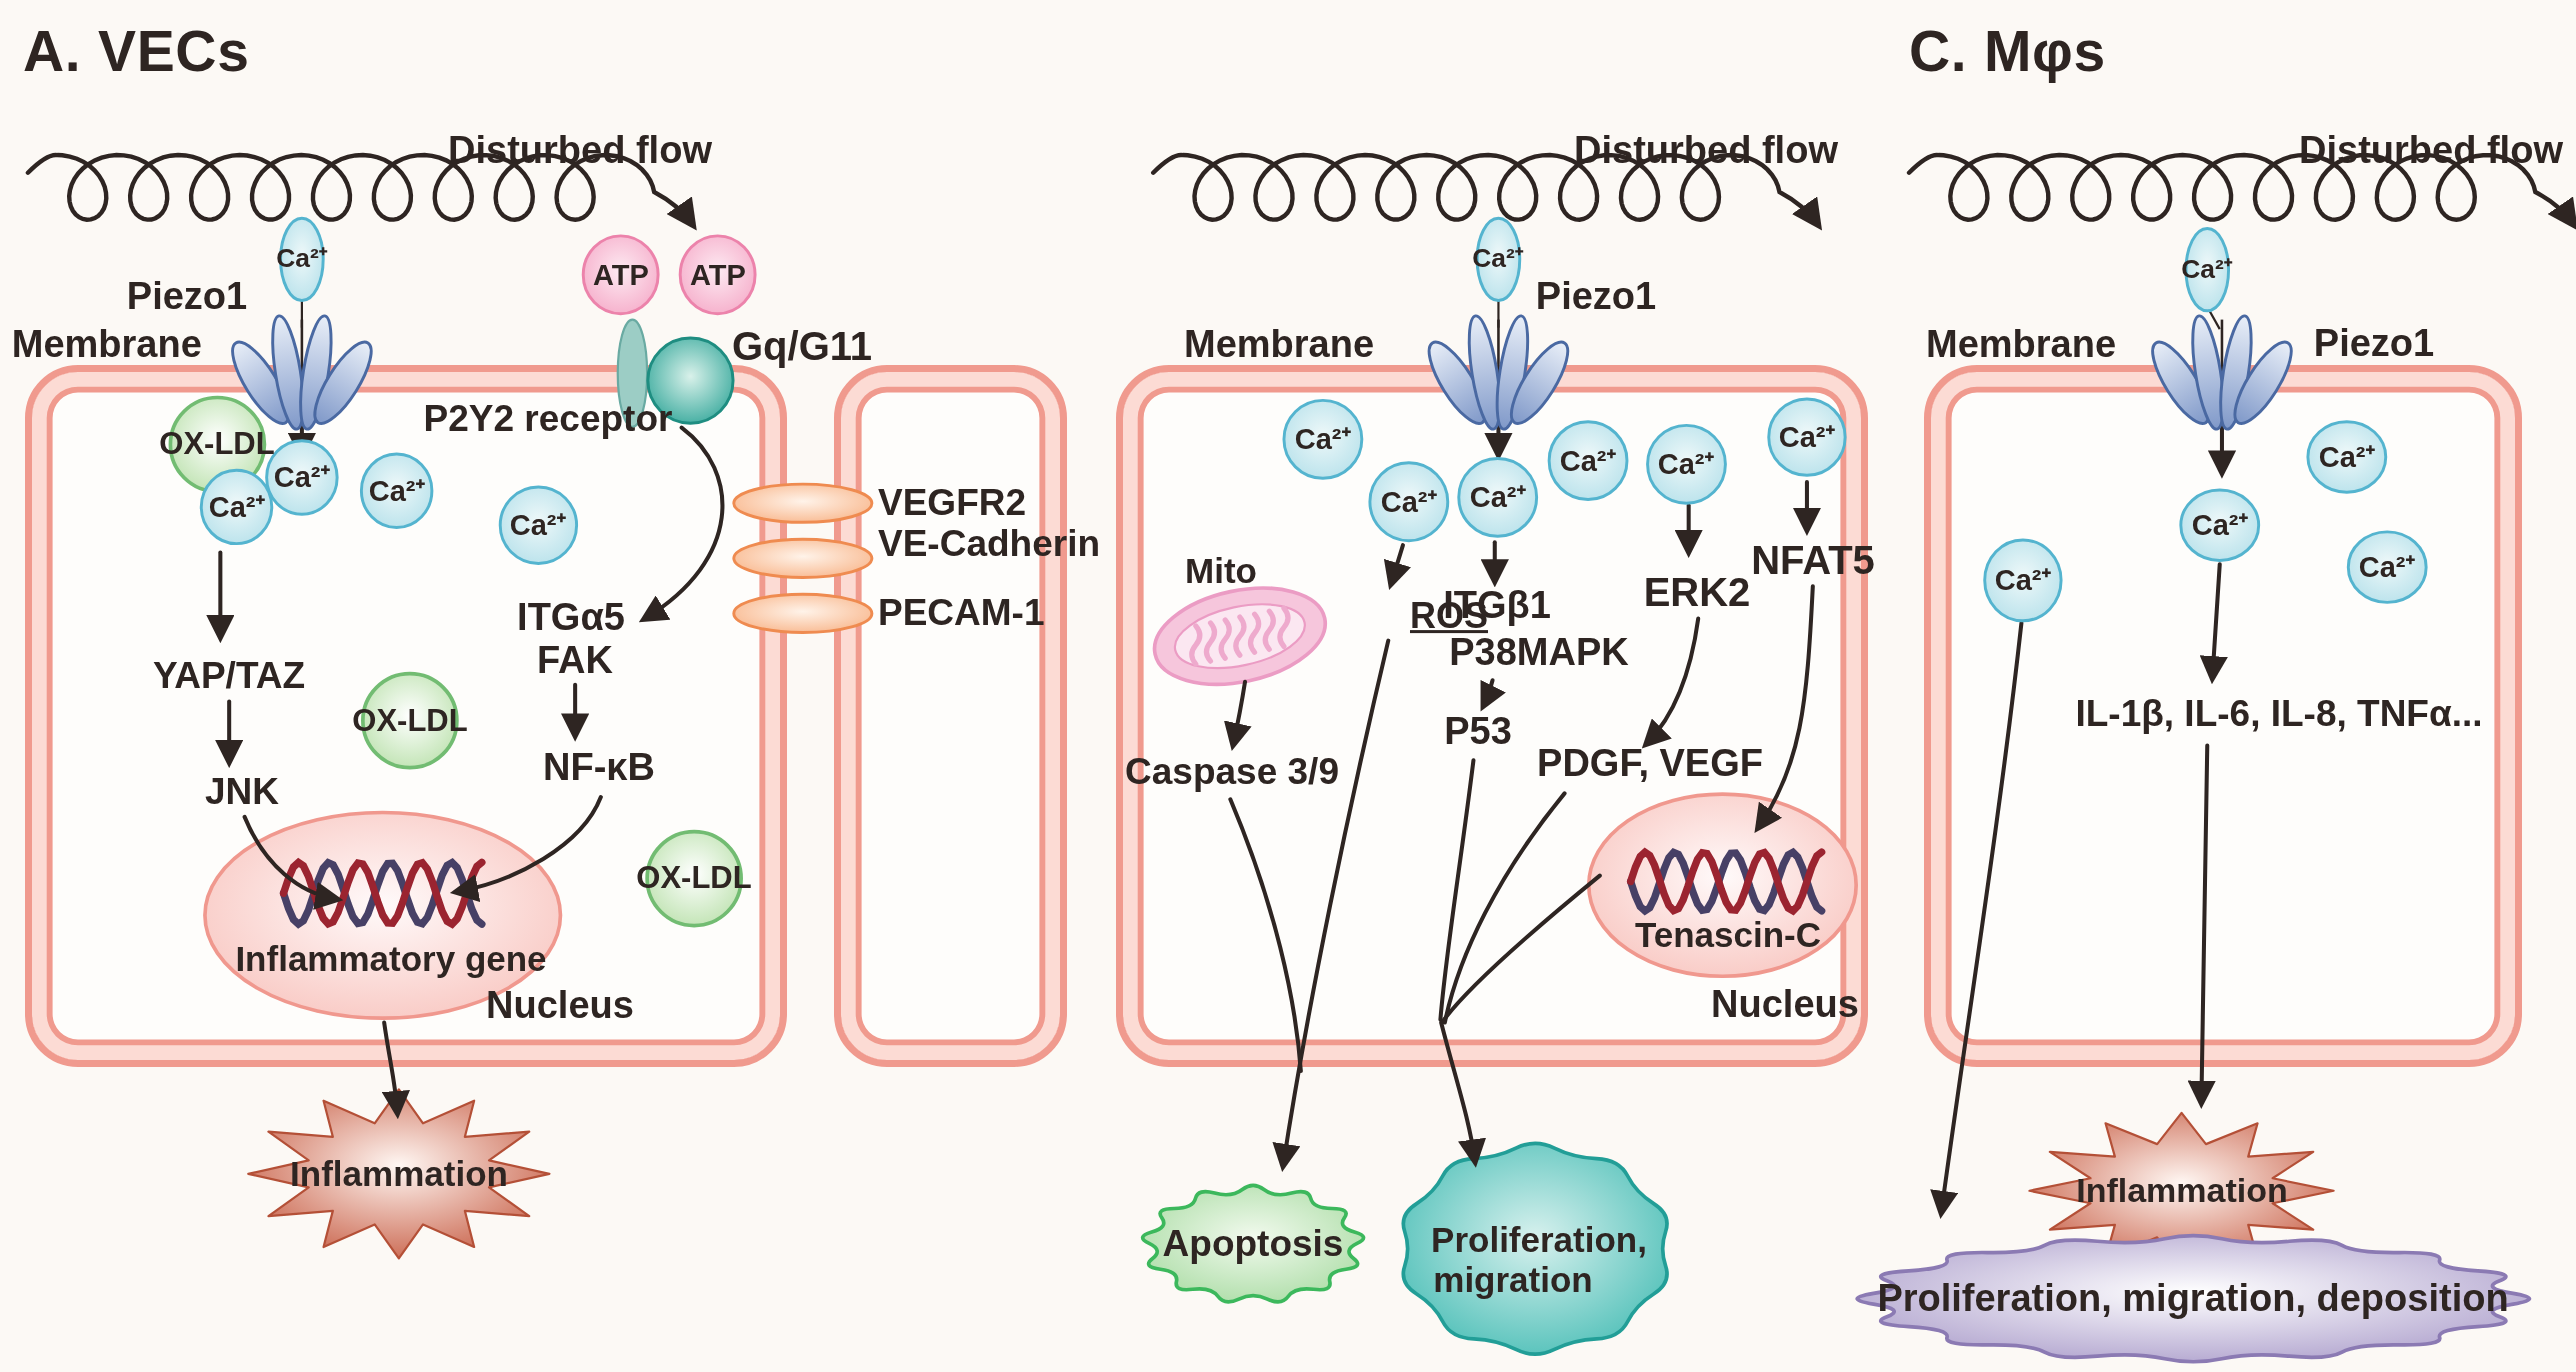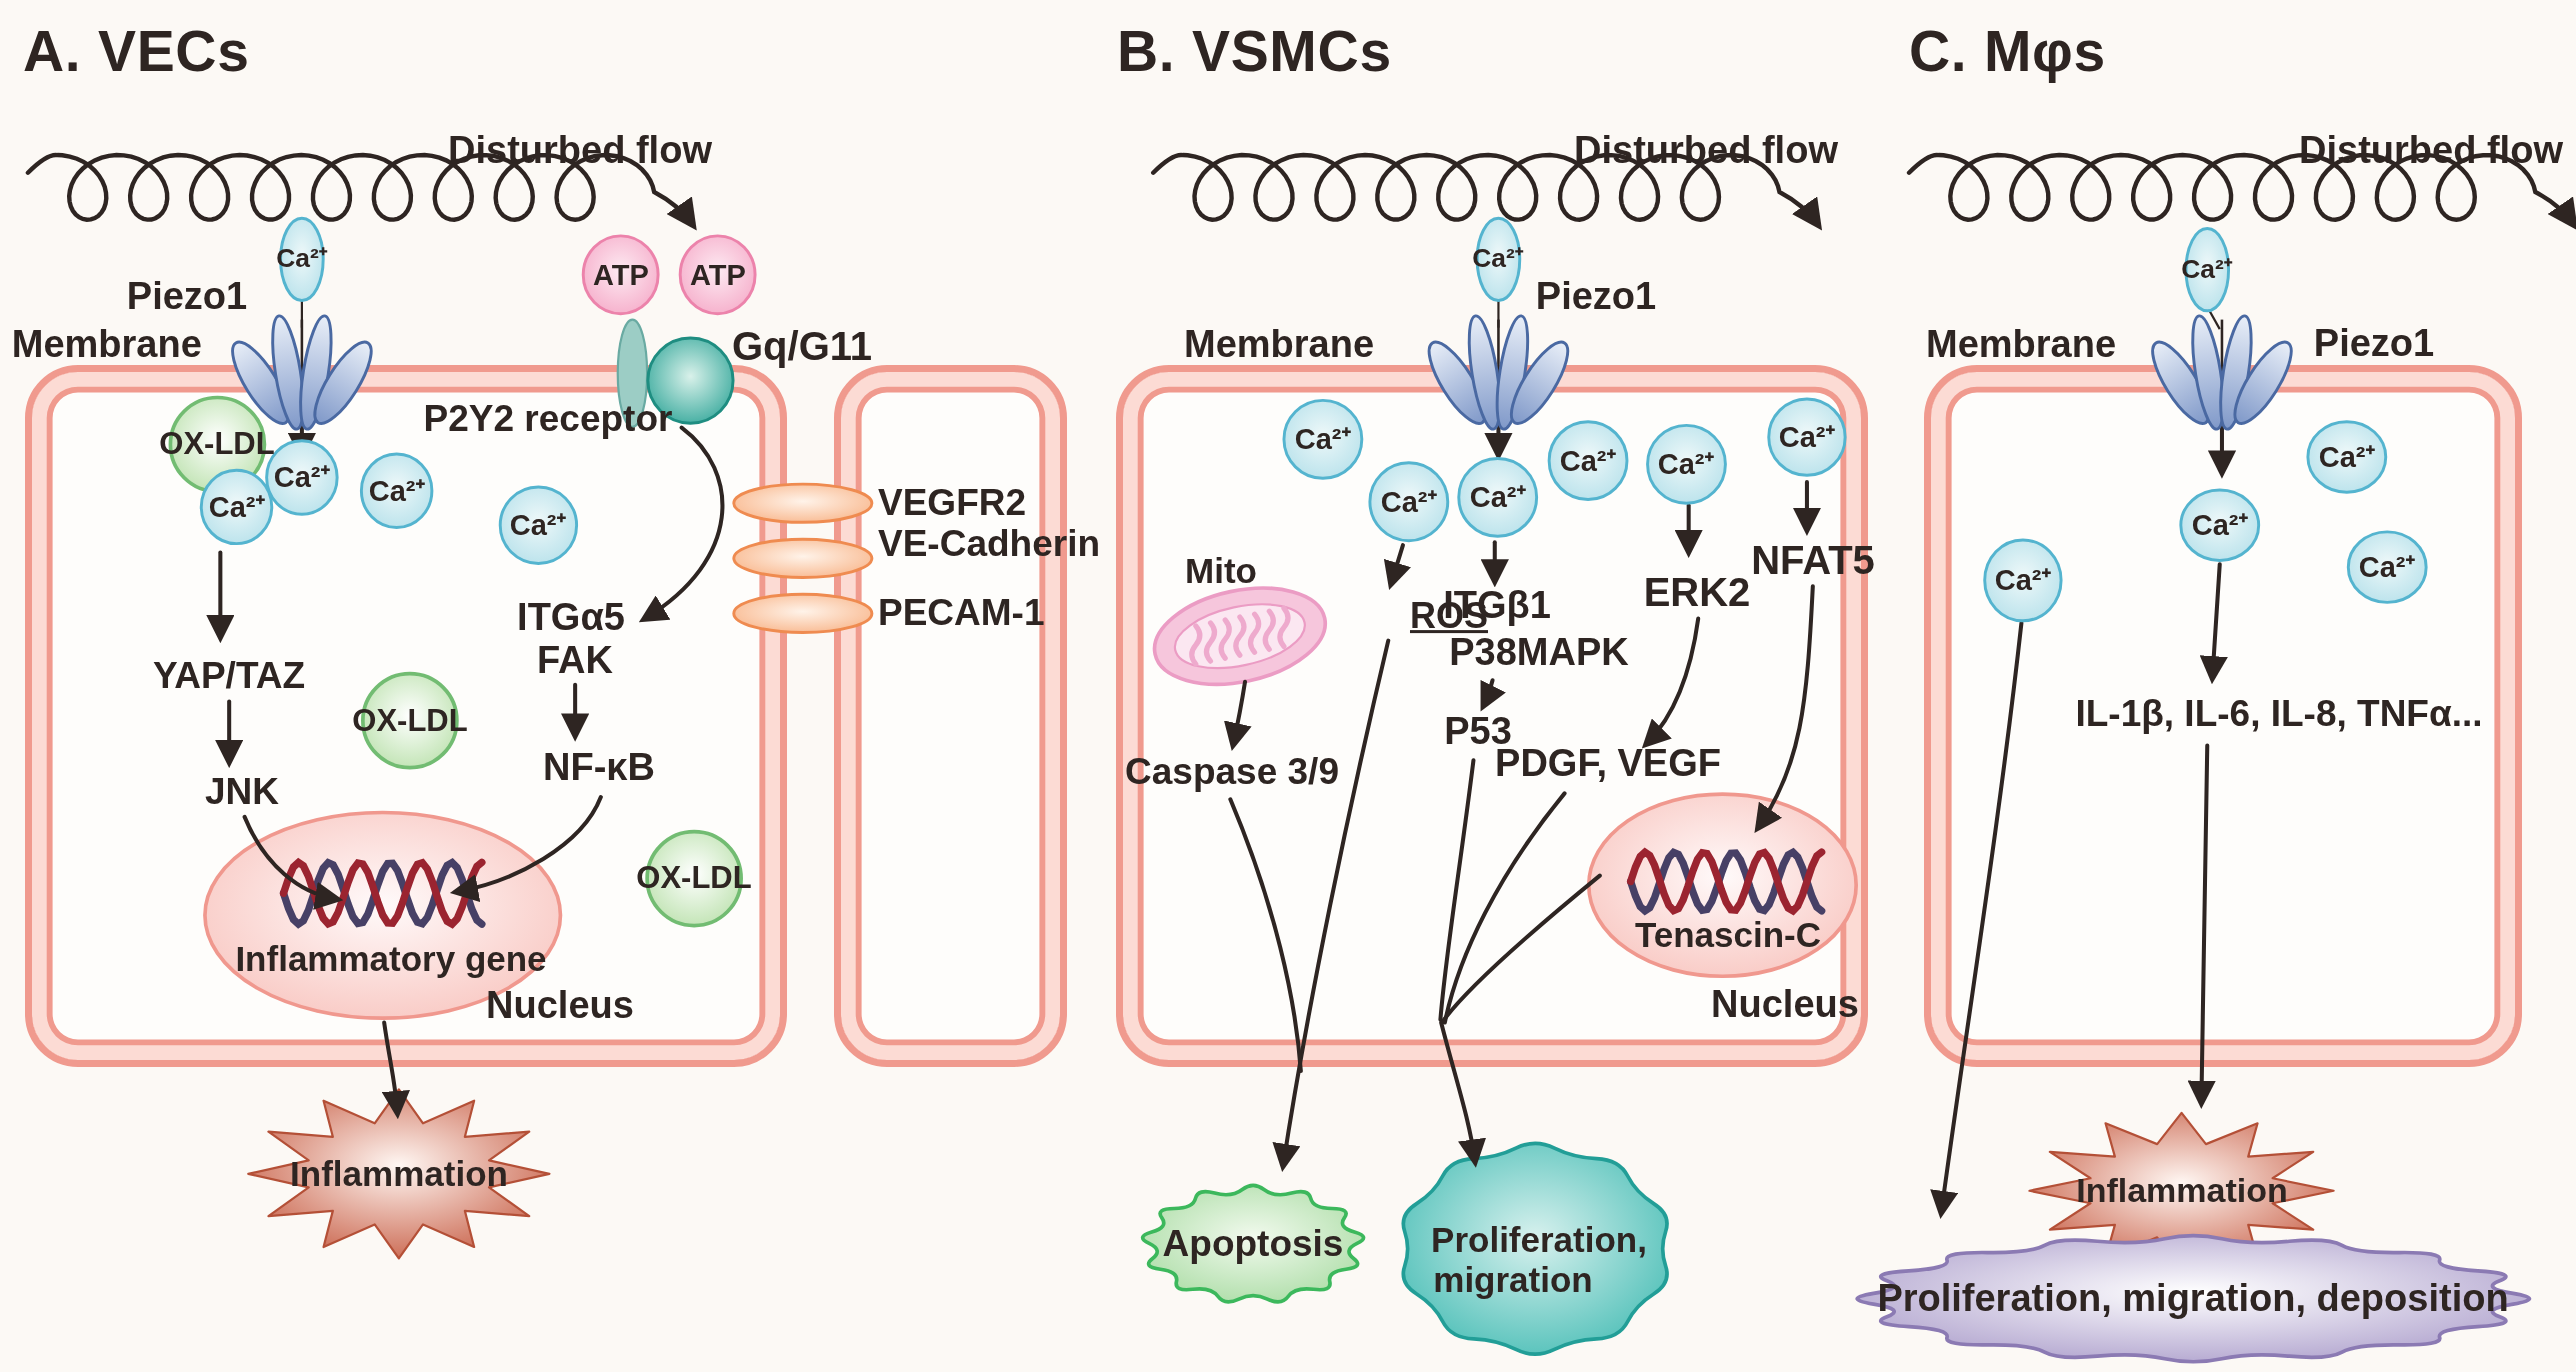--- a/index.html
+++ b/index.html
@@ -178,21 +178,20 @@
       <ellipse cx="3005" cy="367" rx="29" ry="56" fill="url(#gCa)" stroke="#54b4cf" stroke-width="4"></ellipse>
       <ellipse cx="3022" cy="715" rx="53" ry="48" fill="url(#gCa)" stroke="#54b4cf" stroke-width="4"></ellipse>
       <ellipse cx="2754" cy="790" rx="52" ry="55" fill="url(#gCa)" stroke="#54b4cf" stroke-width="4"></ellipse>
       <ellipse cx="3195" cy="622" rx="53" ry="48" fill="url(#gCa)" stroke="#54b4cf" stroke-width="4"></ellipse>
       <ellipse cx="3250" cy="772" rx="53" ry="48" fill="url(#gCa)" stroke="#54b4cf" stroke-width="4"></ellipse>
     </svg>
 
   <div id="labels">
 
     <div class="lbl ltitle" style="left:23px;top:22px;">A. VECs</div>
-    <div class="lbl ltitle" style="left:1117px;top:22px;">B. VSMCs</div>
     <div class="lbl ltitle" style="left:1909px;top:22px;">C. Mφs</div>
 
     <div class="lbl" style="left:580px;top:151px;font-size:38px;">Disturbed flow</div>
     <div class="lbl" style="left:1706px;top:151px;font-size:38px;">Disturbed flow</div>
     <div class="lbl" style="left:2431px;top:151px;font-size:38px;">Disturbed flow</div>
 
     <div class="lbl lleft" style="left:11.8px;top:345px;font-size:38px;">Membrane</div>
     <div class="lbl lleft" style="left:1184px;top:345px;font-size:38px;">Membrane</div>
     <div class="lbl lleft" style="left:1926px;top:345px;font-size:38px;">Membrane</div>
     <div class="lbl" style="left:187px;top:297px;font-size:38px;">Piezo1</div>
@@ -211,21 +210,21 @@
     <div class="lbl lleft" style="left:878px;top:613px;font-size:37px;">PECAM-1</div>
     <div class="lbl" style="left:376px;top:959px;font-size:35px;margin-left:15px;">Inflammatory gene</div>
     <div class="lbl" style="left:560px;top:1006px;font-size:38px;">Nucleus</div>
     <div class="lbl" style="left:399px;top:1174px;font-size:35px;">Inflammation</div>
 
     <div class="lbl" style="left:1221px;top:571px;font-size:35px;">Mito</div>
     <div class="lbl" style="left:1449px;top:616px;font-size:36px;text-decoration:underline;">ROS</div>
     <div class="lbl" style="left:1497px;top:606px;font-size:38px;">ITGβ1</div>
     <div class="lbl" style="left:1539px;top:653px;font-size:38px;">P38MAPK</div>
     <div class="lbl" style="left:1478px;top:732px;font-size:38px;">P53</div>
-    <div class="lbl" style="left:1608px;top:764px;font-size:38px;">PDGF, VEGF</div>
+    <div class="lbl" style="left:1650px;top:764px;font-size:38px;">PDGF, VEGF</div>
     <div class="lbl" style="left:1697px;top:592px;font-size:40px;">ERK2</div>
     <div class="lbl" style="left:1813px;top:560px;font-size:40px;">NFAT5</div>
     <div class="lbl" style="left:1232px;top:772px;font-size:37px;">Caspase 3/9</div>
     <div class="lbl" style="left:1728px;top:935px;font-size:35px;">Tenascin-C</div>
     <div class="lbl" style="left:1785px;top:1005px;font-size:38px;">Nucleus</div>
     <div class="lbl" style="left:1253px;top:1244px;font-size:37px;">Apoptosis</div>
     <div class="lbl" style="left:1539px;top:1216px;font-size:35px;margin-top:24px;">Proliferation,</div>
     <div class="lbl" style="left:1513px;top:1280px;font-size:35px;">migration</div>
 
     <div class="lbl" style="left:2279px;top:714px;font-size:37px;">IL-1β, IL-6, IL-8, TNFα...</div>

